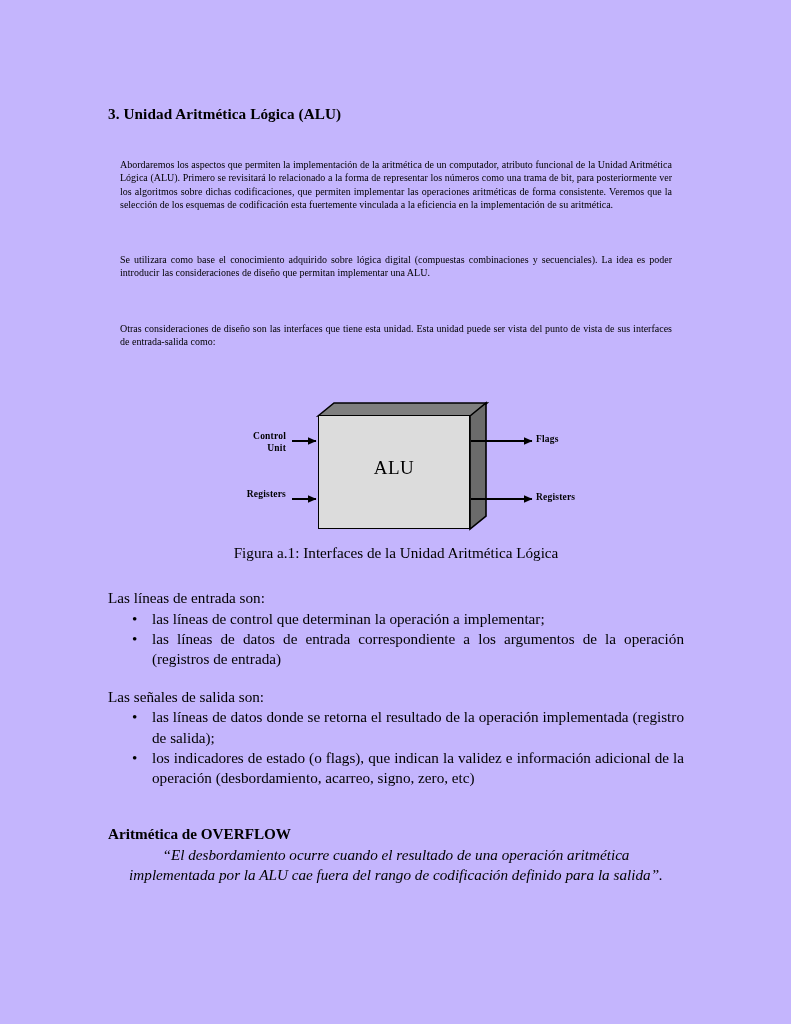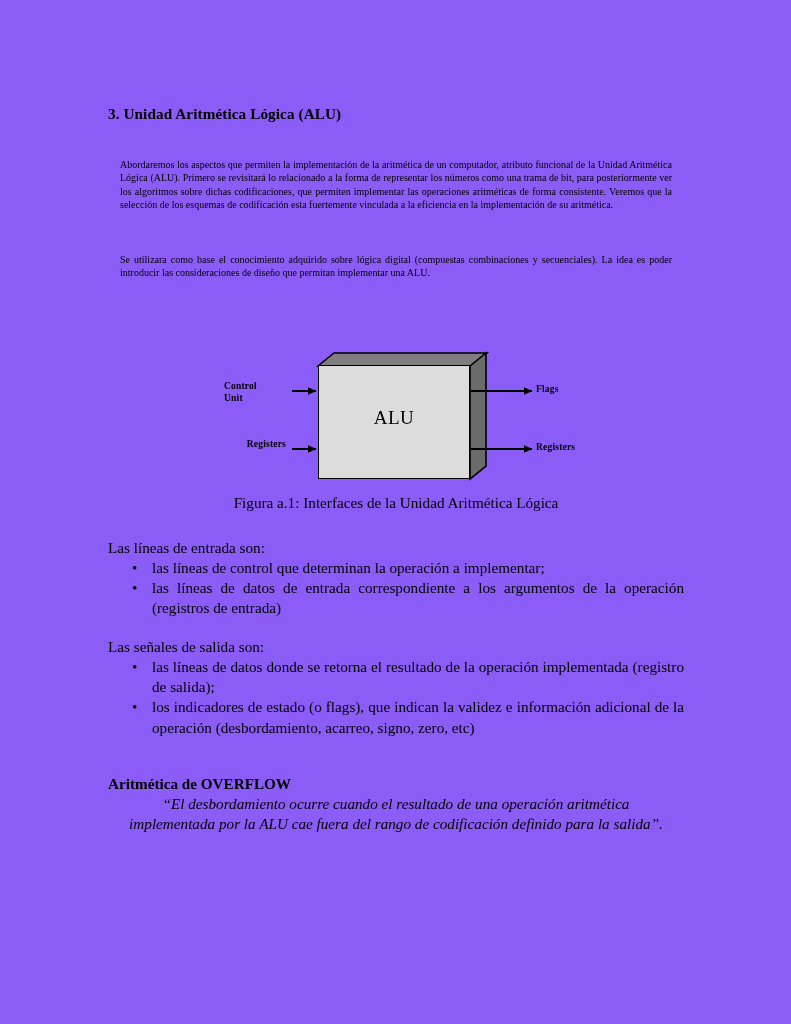--- a/index.html
+++ b/index.html
@@ -14,21 +14,21 @@
     position: relative;
     font-family: "Liberation Serif", "DejaVu Serif", serif;
     color: #000000;
     overflow: hidden;
   }
   .page {
     position: absolute;
     left: 0; top: 0;
     width: 791px;
     height: 1024px;
-    background: #8b5cf6;
+    background: #c4b5fd;
   }
   .content {
     position: absolute;
     left: 108px;
     top: 104px;
     width: 576px;
   }
 
   h1.doc-title {
     font-size: 15.2px;
@@ -125,20 +125,21 @@
     font-weight: bold;
     font-size: 9.5px;
     line-height: 1.25;
     letter-spacing: 0.2px;
     white-space: pre-line;
   }
   .lbl-control {
     left: 116px;
     top: 30px;
     width: 62px;
+    text-align: right;
   }
   .lbl-reg-in {
     left: 108px;
     top: 88px;
     width: 70px;
     text-align: right;
   }
   .lbl-flags {
     left: 428px;
     top: 33px;
@@ -192,20 +193,21 @@
     <div class="gap-lg"></div>
 
     <p class="para">Abordaremos los aspectos que permiten la implementación de la aritmética de un computador, atributo funcional de la Unidad Aritmética Lógica (ALU). Primero se revisitará  lo  relacionado a la forma de representar los números como una trama de bit,  para  posteriormente ver los algoritmos sobre dichas codificaciones, que permiten   implementar las operaciones aritméticas de forma consistente. Veremos que la selección de los esquemas de codificación esta fuertemente vinculada a la eficiencia en la implementación de su aritmética.</p>
 
     <div class="gap-md"></div>
 
     <p class="para">Se utilizara como base  el conocimiento adquirido sobre lógica digital (compuestas combinaciones y secuenciales). La idea es poder introducir las consideraciones   de diseño que permitan implementar una ALU.</p>
 
     <div class="gap-md"></div>
 
+    <p class="para">Otras consideraciones de diseño son las interfaces que tiene esta unidad. Esta unidad puede ser vista del punto de vista de sus interfaces de entrada-salida como:</p>
 
     <div class="gap-lg"></div>
     <div class="gap-md"></div>
 
     <div class="fig-wrap">
       <div class="alu-figure">
 
         <svg class="arrow-svg" viewBox="0 0 576 140">
 
           <polygon points="210,15 226,2 379,2 363,15" fill="#7f7f7f" stroke="#000" stroke-width="1.6"></polygon>

